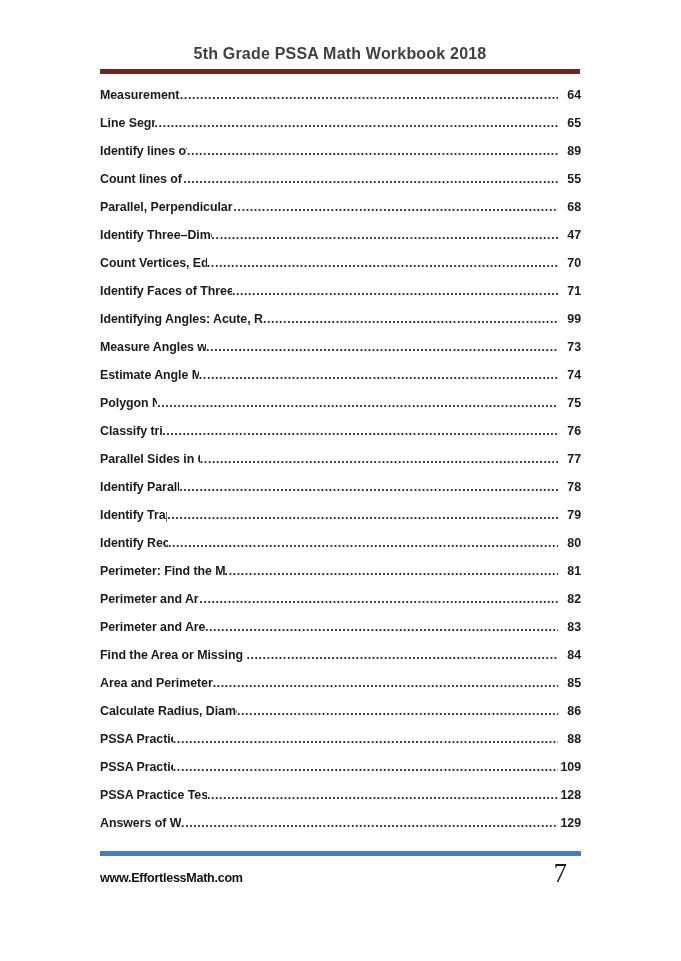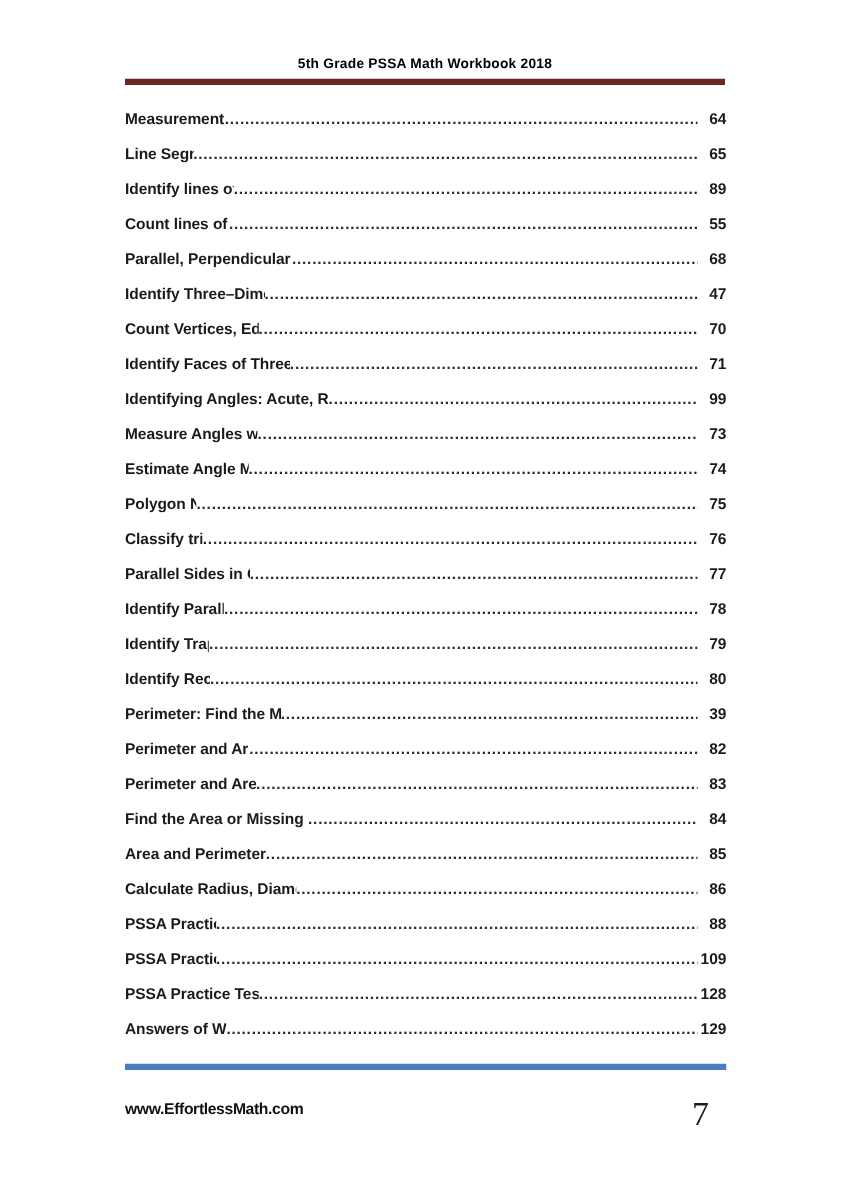--- a/index.html
+++ b/index.html
@@ -25,24 +25,24 @@
 
   
   .header {
     position: absolute;
     left: 100px;
     top: 45px;
     width: 480px;
   }
   .header-title {
     text-align: center;
-    font-size: 11px;
+    font-size: 16px;
     font-weight: bold;
     letter-spacing: 0.2px;
-    color: #000000;
+    color: #404040;
     font-family: "Liberation Sans", sans-serif;
     white-space: nowrap;
   }
   .header-rule {
     margin-top: 6px;
     height: 5px;
     width: 100%;
     background: #6B2726;
   }
 
@@ -97,23 +97,23 @@
     left: 100px;
     top: 851px;
     width: 481px;
   }
   .footer-rule {
     height: 5px;
     width: 100%;
     background: #4A7EBB;
   }
   .footer-body {
-    margin-top: 24px;
+    margin-top: 6px;
     display: flex;
-    align-items: flex-start;
+    align-items: flex-end;
     justify-content: space-between;
     gap: 11px;
   }
   .footer-site {
     font-size: 12.6px;
     font-weight: bold;
     color: #111111;
     letter-spacing: -0.3px;
     font-family: "Liberation Sans", sans-serif;
   }
@@ -218,21 +218,21 @@
         <span class="toc-page">79</span>
       </div>
       <div class="toc-row">
         <span class="toc-title">Identify Rectangles</span>
         <span class="toc-leader"></span>
         <span class="toc-page">80</span>
       </div>
       <div class="toc-row">
         <span class="toc-title">Perimeter: Find the Missing Side Lengths</span>
         <span class="toc-leader"></span>
-        <span class="toc-page">39</span>
+        <span class="toc-page">81</span>
       </div>
       <div class="toc-row">
         <span class="toc-title">Perimeter and Area of Squares</span>
         <span class="toc-leader"></span>
         <span class="toc-page">82</span>
       </div>
       <div class="toc-row">
         <span class="toc-title">Perimeter and Area of rectangles</span>
         <span class="toc-leader"></span>
         <span class="toc-page">83</span>

